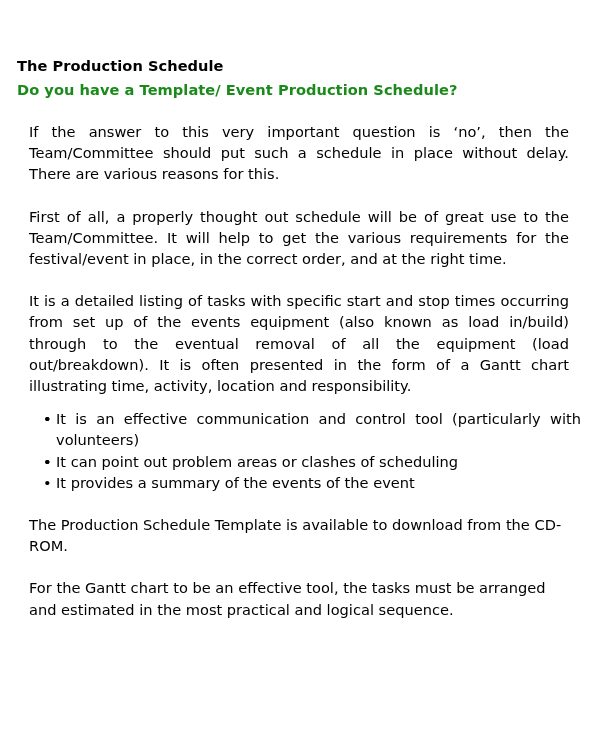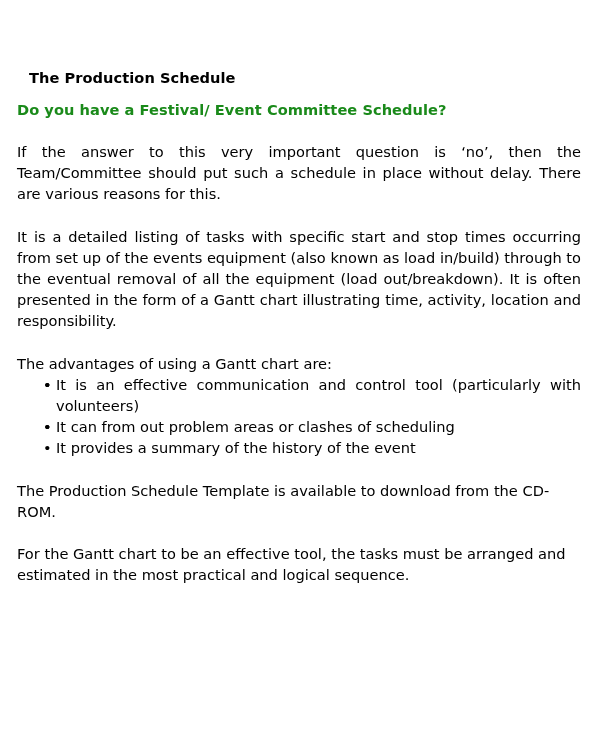--- a/index.html
+++ b/index.html
@@ -29,36 +29,36 @@
     top: 56px;
     width: 564px;
   }
 
   
   .doc-title {
     font-size: 14.6px;
     font-weight: bold;
     line-height: 20px;
     color: #000000;
-    margin: 12px;
+    margin: 0;
     letter-spacing: 0.05px;
   }
   .doc-subtitle {
     font-size: 14.6px;
     font-weight: bold;
     line-height: 20px;
     margin: 4px 0 0 0;
     letter-spacing: 0.05px;
   }
 
   
   .para {
     font-size: 14.6px;
     line-height: 21.2px;
-    margin: 0;
+    margin: 12px;
     color: #000000;
   }
   .para.justify {
     text-align: justify;
     text-align-last: left;
   }
   .para.left {
     text-align: left;
   }
   .gap-lg { margin-top: 21px; }
@@ -94,35 +94,35 @@
   }
 </style>
 </head>
 <body style="background: rgb(255, 255, 255);">
 
 <div class="page">
   <div class="content">
 
     <h1 class="doc-title">The Production Schedule</h1>
 
-    <h2 class="doc-subtitle" id="doc-subtitle" style="color: rgb(26, 138, 26);">Do you have a Festival/ Event Committee Schedule?</h2>
+    <h2 class="doc-subtitle" id="doc-subtitle" style="color: rgb(26, 138, 26);">Do you have a Template/ Event Production Schedule?</h2>
 
     <p class="para justify gap-lg">If the answer to this very important question is ‘no’, then the Team/Committee should put such a schedule in place without delay. There are various reasons for this.</p>
 
+    <p class="para justify gap-lg">First of all, a properly thought out schedule will be of great use to the Team/Committee. It will help to get the various requirements for the festival/event in place, in the correct order, and at the right time.</p>
 
     <p class="para justify gap-lg">It is a detailed listing of tasks with specific start and stop times occurring from set up of the events equipment (also known as load in/build) through to the eventual removal of all the equipment (load out/breakdown). It is often presented in the form of a Gantt chart illustrating time, activity, location and responsibility.</p>
 
-    <p class="para left gap-lg">The advantages of using a Gantt chart are:</p>
 
     <ul class="bullet-list" id="advantages-list">
         <li class="bullet-item left"><span class="bullet-marker">•</span></li>
         <li class="bullet-item justify"><span class="bullet-marker">•</span><span>It is an effective communication and control tool (particularly with volunteers)</span></li>
         <li class="bullet-item justify"><span class="bullet-marker">•</span></li>
-        <li class="bullet-item left"><span class="bullet-marker">•</span><span>It can from out problem areas or clashes of scheduling</span></li>
-        <li class="bullet-item left"><span class="bullet-marker">•</span><span>It provides a summary of the history of the event</span></li>
+        <li class="bullet-item left"><span class="bullet-marker">•</span><span>It can point out problem areas or clashes of scheduling</span></li>
+        <li class="bullet-item left"><span class="bullet-marker">•</span><span>It provides a summary of the events of the event</span></li>
       </ul>
 
     <p class="para left gap-lg">The Production Schedule Template is available to download from the CD-ROM.</p>
 
     <p class="para left gap-lg">For the Gantt chart to be an effective tool, the tasks must be arranged and estimated in the most practical and logical sequence.</p>
 
   </div>
 </div>
 
 </body></html>

